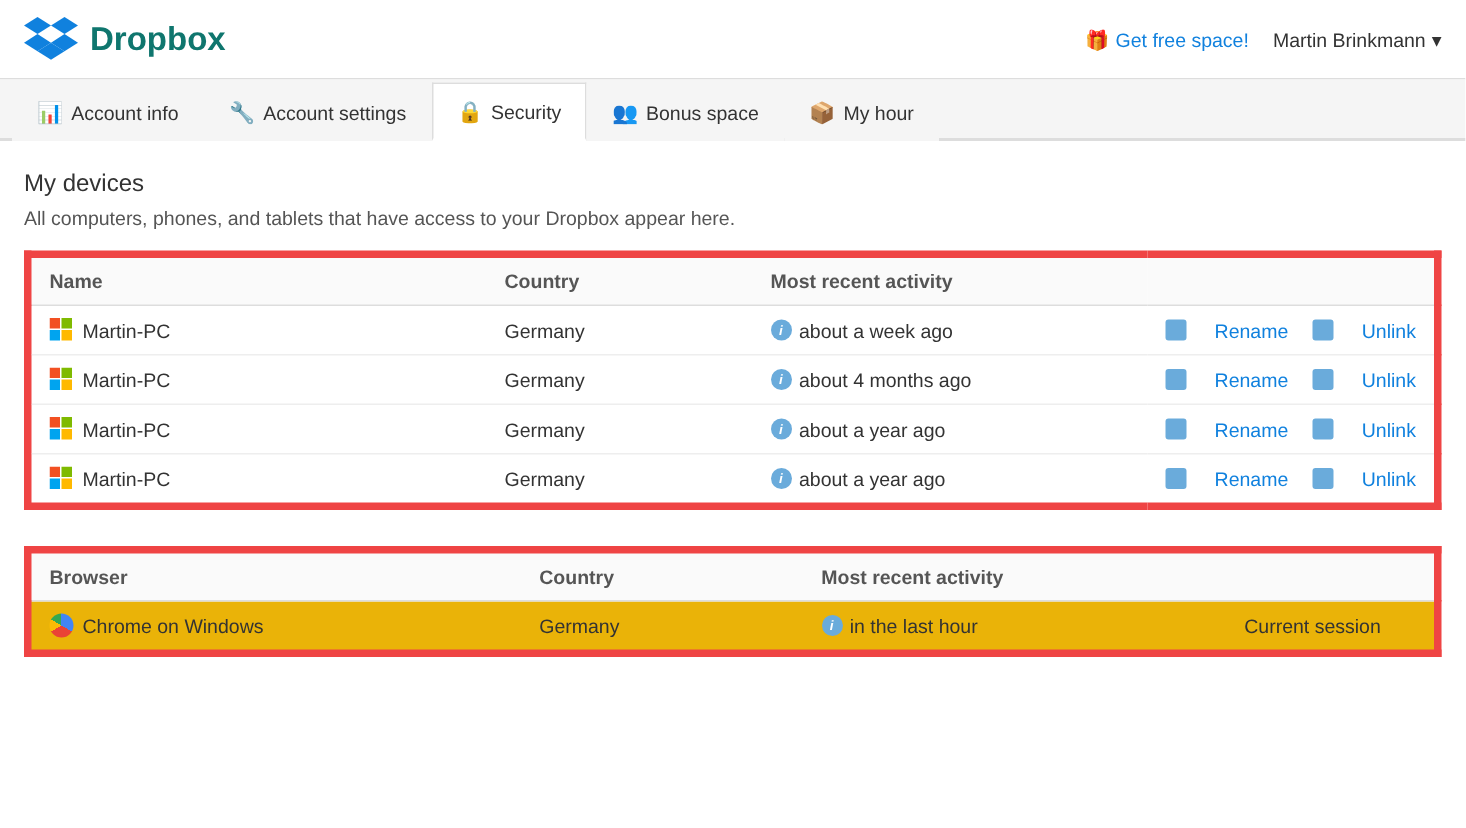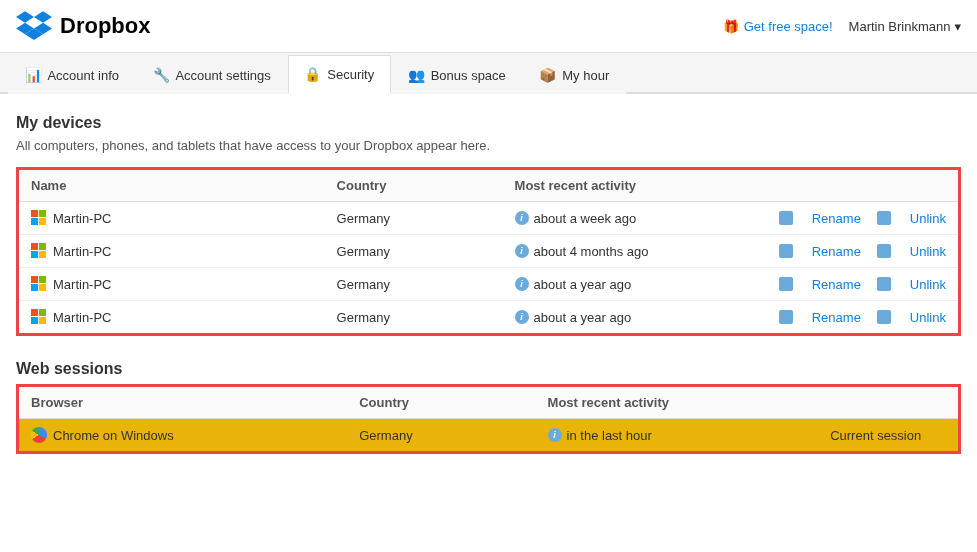--- a/index.html
+++ b/index.html
@@ -18,21 +18,21 @@
       align-items: center;
       gap: 8px;
     }
     .logo-icon {
       width: 36px;
       height: 36px;
     }
     .logo-text {
       font-size: 22px;
       font-weight: bold;
-      color: #000000;
+      color: #0f766e;
     }
     .header-right {
       display: flex;
       align-items: center;
       gap: 16px;
       font-size: 13px;
     }
     .get-free-space {
       color: #1081de;
       text-decoration: none;
@@ -80,34 +80,34 @@
     .tab-icon {
       font-size: 14px;
     }
 
     
     .content {
       padding: 20px 16px;
     }
     .section-title {
       font-size: 16px;
-      font-weight: bold;
+      font-weight: normal;
       color: #333;
       margin-bottom: 6px;
     }
     .section-desc {
       font-size: 13px;
       color: #555;
       margin-bottom: 14px;
     }
 
     
     .data-table {
       width: 100%;
-      border: 3px solid #ef4444;
+      border: 5px solid #ef4444;
       border-radius: 4px;
       border-collapse: collapse;
       margin-bottom: 24px;
     }
     .data-table th {
       text-align: left;
       padding: 8px 12px;
       font-weight: bold;
       color: #555;
       border-bottom: 1px solid #ddd;
@@ -368,21 +368,20 @@
                   <span>Unlink</span>
                 </a>
       </div>
     </td>
   </tr>
         </tbody>
     </table>
   </div>
 
   <div>
-    <div class="section-title">Web sessions</div>
 
     <table class="data-table">
       <thead>
         <tr>
           <th class="col-name">Browser</th>
           <th class="col-country">Country</th>
           <th class="col-activity">Most recent activity</th>
           <th class="col-actions"></th>
         </tr>
       </thead>

